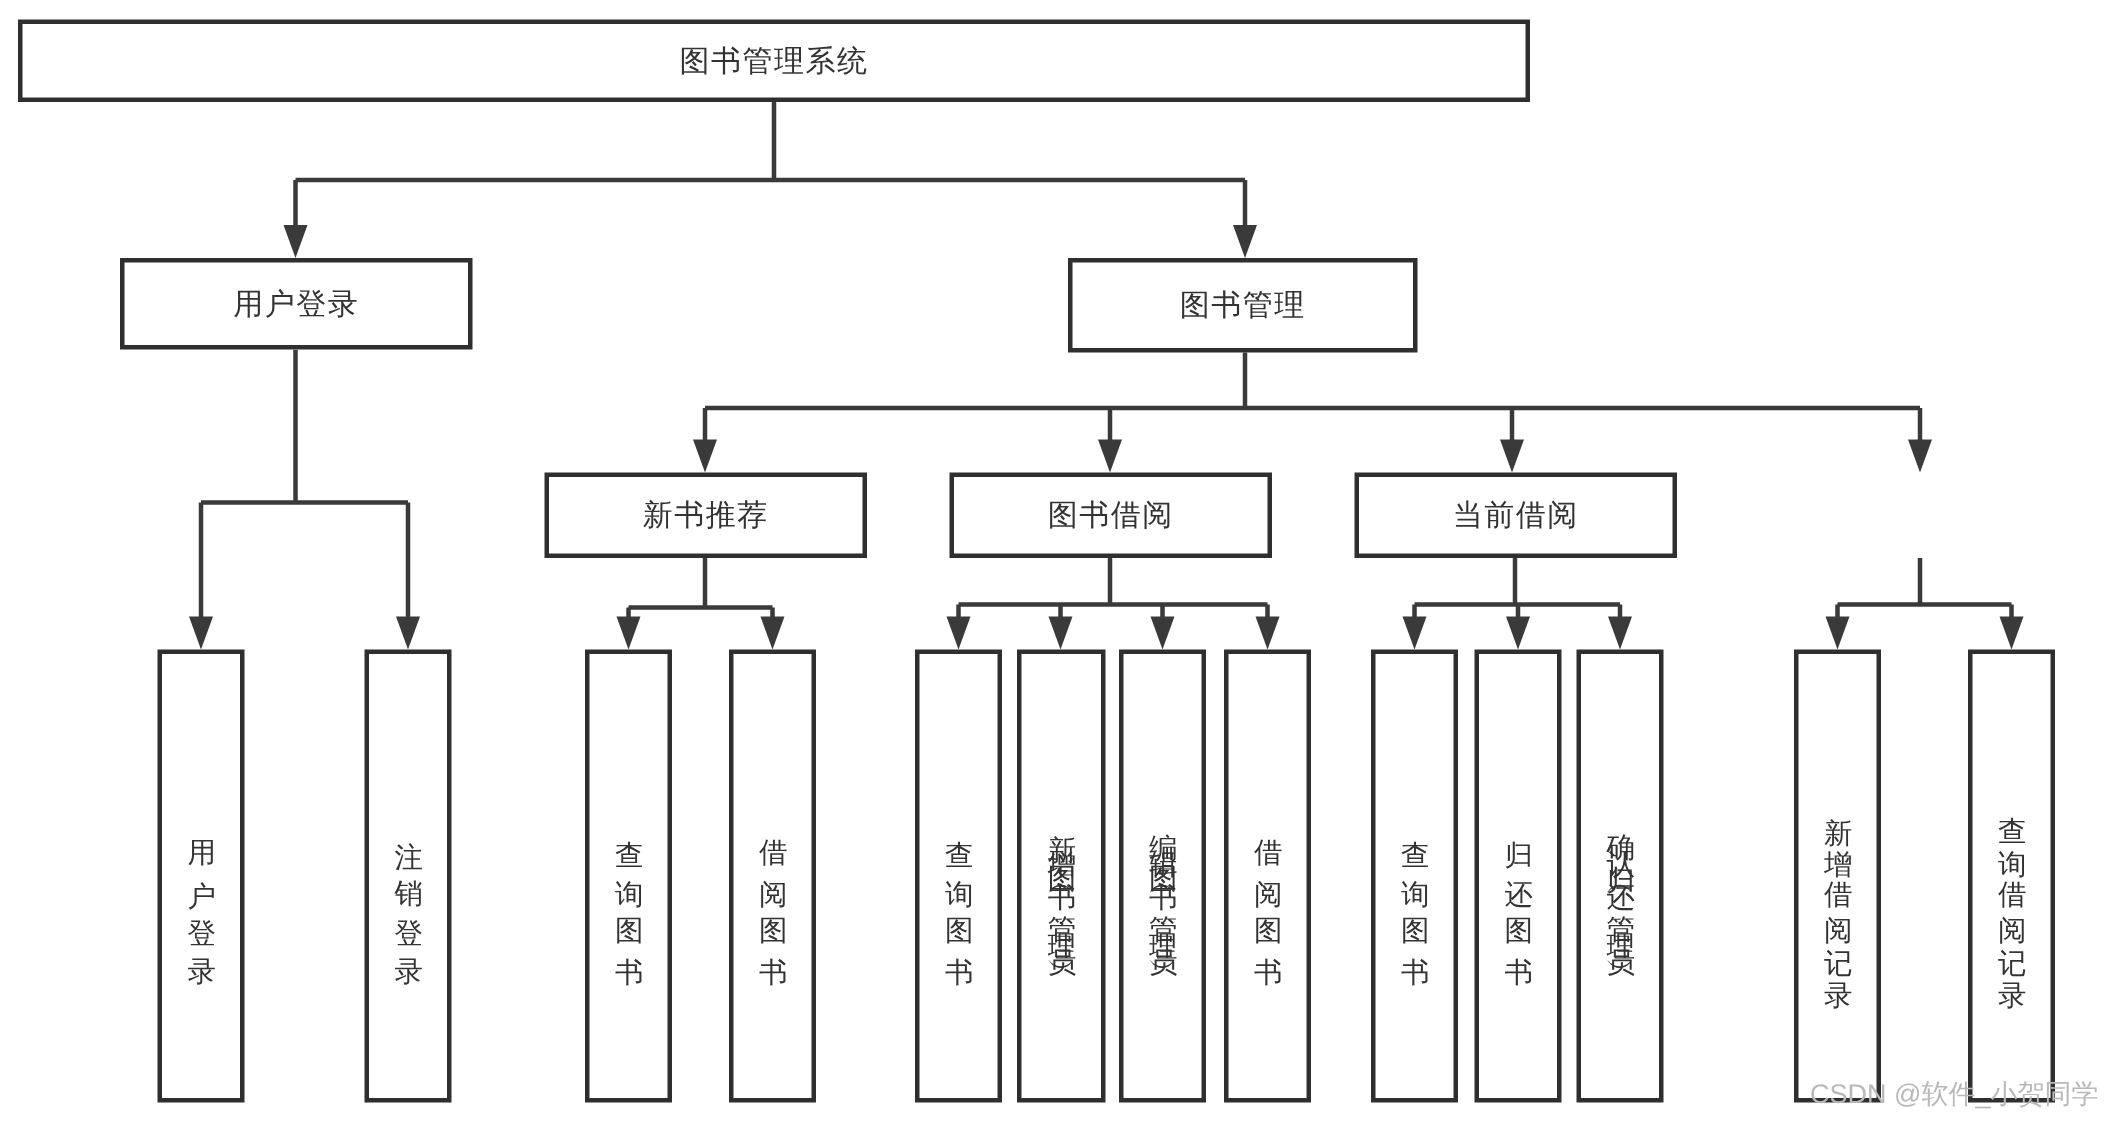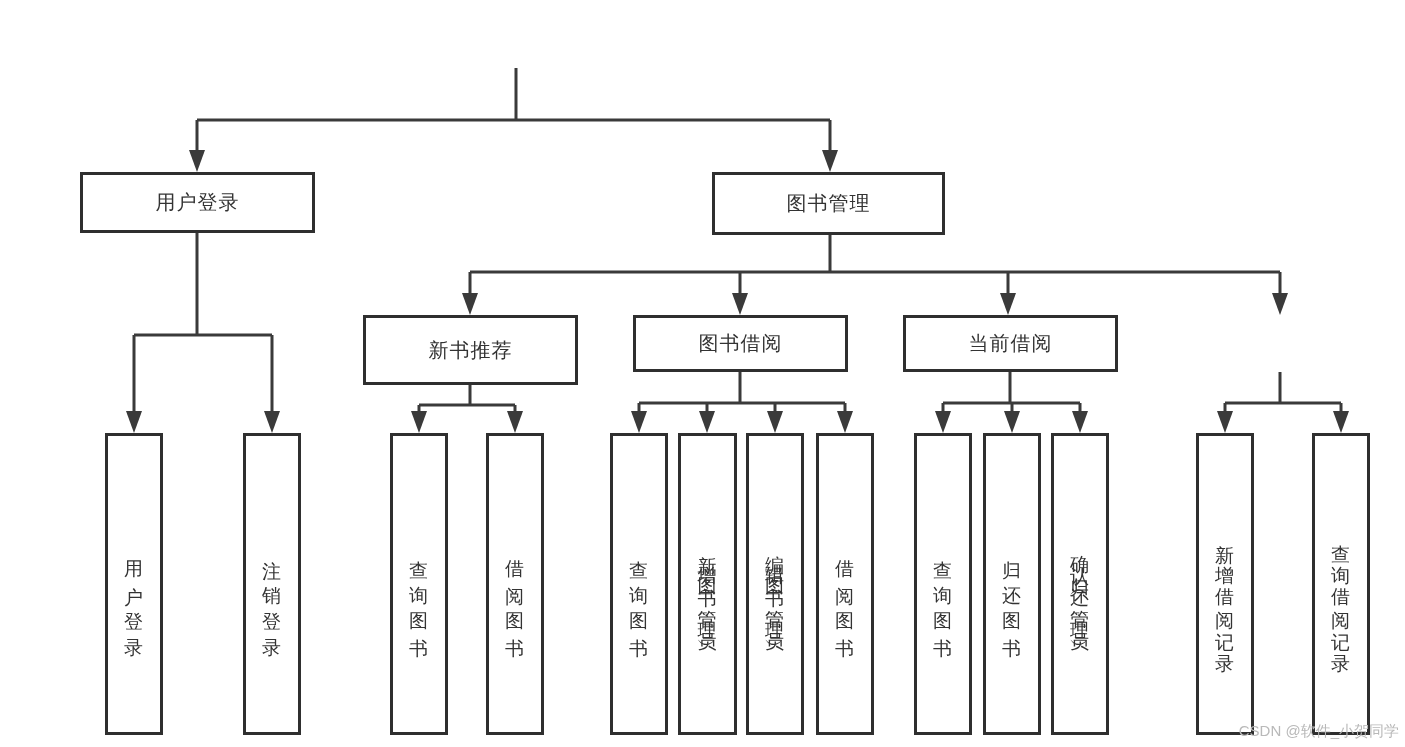--- a/index.html
+++ b/index.html
@@ -38,21 +38,21 @@
     writing-mode:vertical-rl;
     text-orientation:mixed;
     font-size:19px;
     line-height:1;
     white-space:nowrap;
   }
   #watermark{
     position:absolute;
     right:6px;
     bottom:6px;
-    font-size:15px;
+    font-size:18px;
     color:var(--watermark);
     z-index:3;
     white-space:nowrap;
   }
 </style>
 </head>
 <body>
 
 <div id="stage">
 
@@ -89,29 +89,32 @@
       <polygon points="767,411 783,411 775,433"></polygon>
       <polygon points="837,411 853,411 845,433"></polygon>
       <polygon points="935,411 951,411 943,433"></polygon>
       <polygon points="1004,411 1020,411 1012,433"></polygon>
       <polygon points="1072,411 1088,411 1080,433"></polygon>
       <polygon points="1217,411 1233,411 1225,433"></polygon>
       <polygon points="1333,411 1349,411 1341,433"></polygon>
     </g>
   </svg>
 
+  <div class="node h-node" style="left:12px;top:13px;width:1008px;height:55px">
+    <span>图书管理系统</span>
+  </div>
 
   <div class="node h-node" style="left:80px;top:172px;width:235px;height:61px">
     <span>用户登录</span>
   </div>
   <div class="node h-node" style="left:712px;top:172px;width:233px;height:63px">
     <span>图书管理</span>
   </div>
 
-  <div class="node h-node" style="left:363px;top:315px;width:215px;height:70px">
+  <div class="node h-node" style="left:363px;top:315px;width:215px;height:57px">
     <span>新书推荐</span>
   </div>
   <div class="node h-node" style="left:903px;top:315px;width:215px;height:57px">
     <span>当前借阅</span>
   </div>
   <div class="node h-node" style="left:633px;top:315px;width:215px;height:57px">
     <span>图书借阅</span>
   </div>
 
   <div class="node v-node" style="left:105px;top:433px;width:58px;height:302px">

